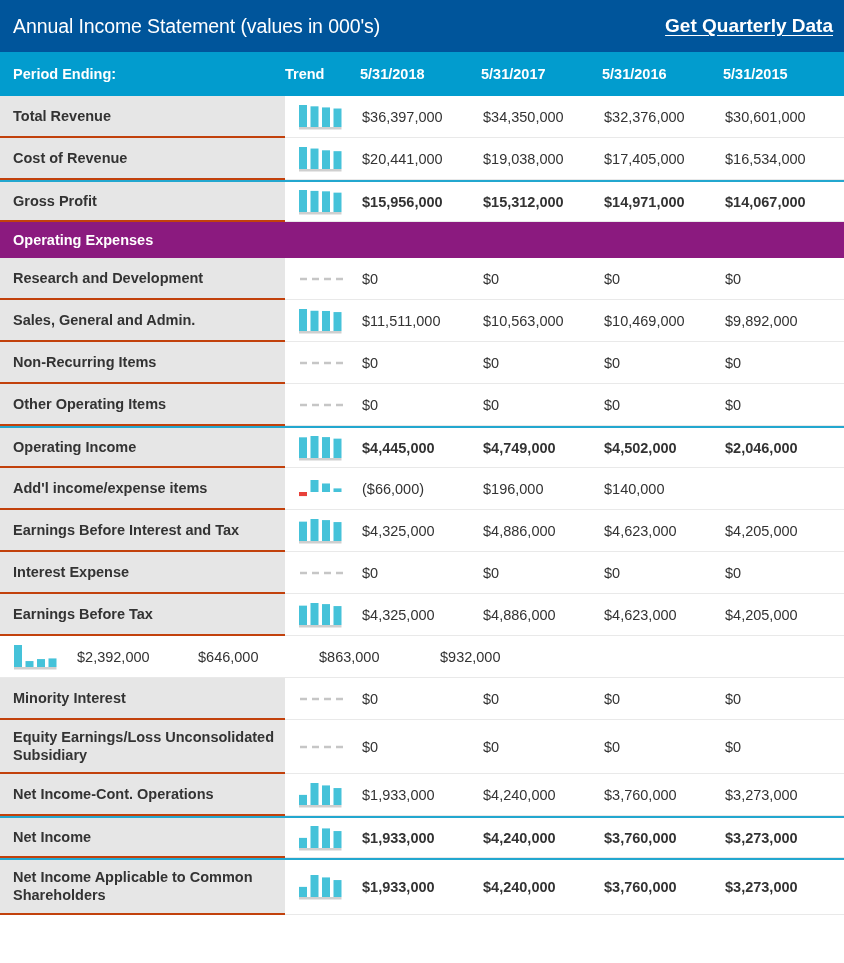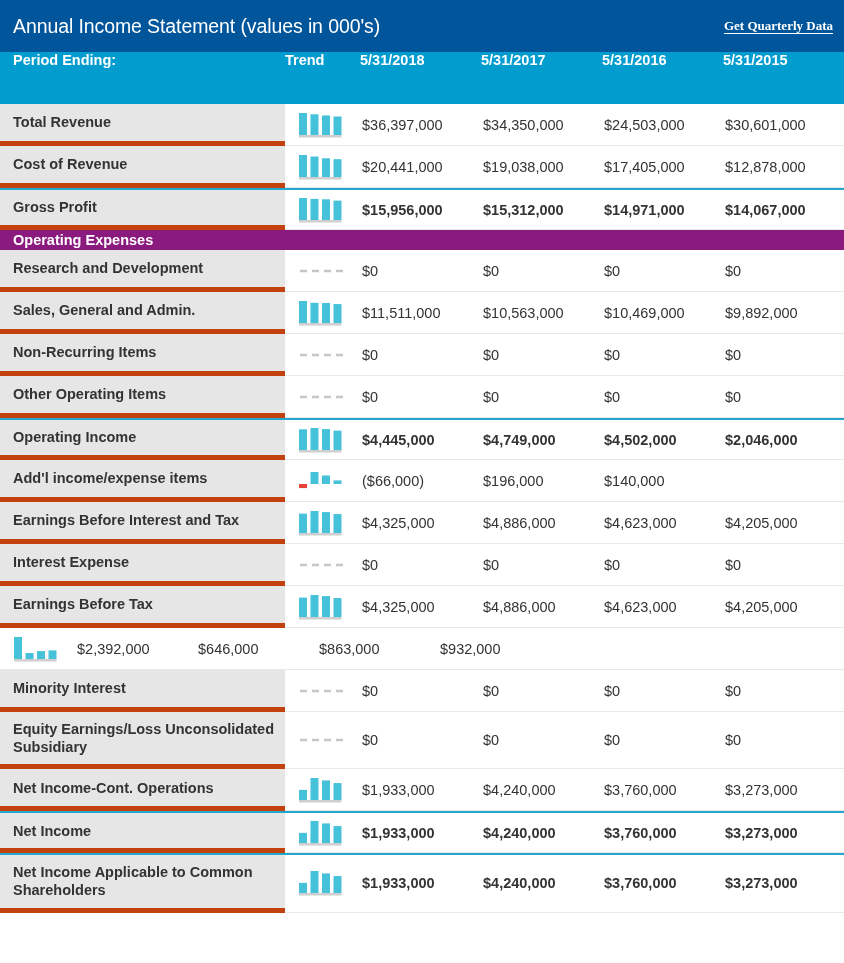--- a/index.html
+++ b/index.html
@@ -27,35 +27,34 @@
   }
   .titlebar-text {
     color: #ffffff;
     font-size: 19.5px;
     font-weight: 400;
     letter-spacing: -0.1px;
     white-space: nowrap;
   }
   .quarterly-link {
     color: #ffffff;
-    font-size: 13px;
+    font-size: 19px;
     font-weight: bold;
     text-decoration: underline;
     text-underline-offset: 3px;
     cursor: pointer;
     white-space: nowrap;
-    font-family: Liberation Serif, serif;
   }
 
   
   .colhead {
-    height: 52px;
+    height: 44px;
     background: #029cce;
     display: flex;
-    align-items: flex-start;
+    align-items: center;
     color: #ffffff;
     font-size: 14.5px;
     font-weight: bold;
   }
   .colhead .c-label { padding-left: 13px; }
 
   
   .c-label  { width: 285px; flex: 0 0 285px; }
   .c-trend  { width: 75px;  flex: 0 0 75px; }
   .c-val    { width: 121px; flex: 0 0 121px; }
@@ -73,21 +72,21 @@
 
   .row .c-label {
     background: #e6e6e6;
     display: flex;
     align-items: center;
     padding: 8px 10px 8px 13px;
     font-size: 14.5px;
     font-weight: bold;
     color: #333333;
     line-height: 1.25;
-    border-bottom: 5px solid #c2410c;
+    border-bottom: 2px solid #c2410c;
     margin-bottom: -1px;
   }
   .row .c-trend {
     display: flex;
     align-items: center;
     justify-content: flex-start;
     padding-left: 14px;
   }
   .row .c-val {
     display: flex;
@@ -95,21 +94,21 @@
     font-size: 14.5px;
     color: #333333;
     padding-left: 2px;
   }
   .row.bold .c-val { font-weight: bold; }
 
   
   .section-band {
     display: flex;
     align-items: center;
-    height: 20px;
+    height: 36px;
     background: #8b1a7f;
     color: #ffffff;
     font-size: 14.5px;
     font-weight: bold;
     padding-left: 13px;
   }
 
   
   .spark { display: block; }
 </style>
@@ -139,38 +138,38 @@
           <svg class="spark" width="46" height="30" viewBox="0 0 46 30">
             <rect x="0" y="3" width="8" height="22" fill="#45c2d9"></rect>
             <rect x="11.5" y="4.32" width="8" height="20.68" fill="#45c2d9"></rect>
             <rect x="23" y="5.419999999999998" width="8" height="19.580000000000002" fill="#45c2d9"></rect>
             <rect x="34.5" y="6.52" width="8" height="18.48" fill="#45c2d9"></rect>
             <rect x="0" y="25" width="42.5" height="2.5" fill="#cfcfcf"></rect>
           </svg>
         </div>
         <div class="c-val">$36,397,000</div>
         <div class="c-val">$34,350,000</div>
-        <div class="c-val">$24,503,000</div>
+        <div class="c-val">$32,376,000</div>
         <div class="c-val">$30,601,000</div>
       </div>
       <div class="row">
         <div class="c-label">Cost of Revenue</div>
         <div class="c-trend">
           <svg class="spark" width="46" height="30" viewBox="0 0 46 30">
             <rect x="0" y="3" width="8" height="22" fill="#45c2d9"></rect>
             <rect x="11.5" y="4.539999999999999" width="8" height="20.46" fill="#45c2d9"></rect>
             <rect x="23" y="6.300000000000001" width="8" height="18.7" fill="#45c2d9"></rect>
             <rect x="34.5" y="7.18" width="8" height="17.82" fill="#45c2d9"></rect>
             <rect x="0" y="25" width="42.5" height="2.5" fill="#cfcfcf"></rect>
           </svg>
         </div>
         <div class="c-val">$20,441,000</div>
         <div class="c-val">$19,038,000</div>
         <div class="c-val">$17,405,000</div>
-        <div class="c-val">$12,878,000</div>
+        <div class="c-val">$16,534,000</div>
       </div>
       <div class="row bold total">
         <div class="c-label">Gross Profit</div>
         <div class="c-trend">
           <svg class="spark" width="46" height="30" viewBox="0 0 46 30">
             <rect x="0" y="3" width="8" height="22" fill="#45c2d9"></rect>
             <rect x="11.5" y="3.8800000000000026" width="8" height="21.119999999999997" fill="#45c2d9"></rect>
             <rect x="23" y="4.32" width="8" height="20.68" fill="#45c2d9"></rect>
             <rect x="34.5" y="5.640000000000001" width="8" height="19.36" fill="#45c2d9"></rect>
             <rect x="0" y="25" width="42.5" height="2.5" fill="#cfcfcf"></rect>

